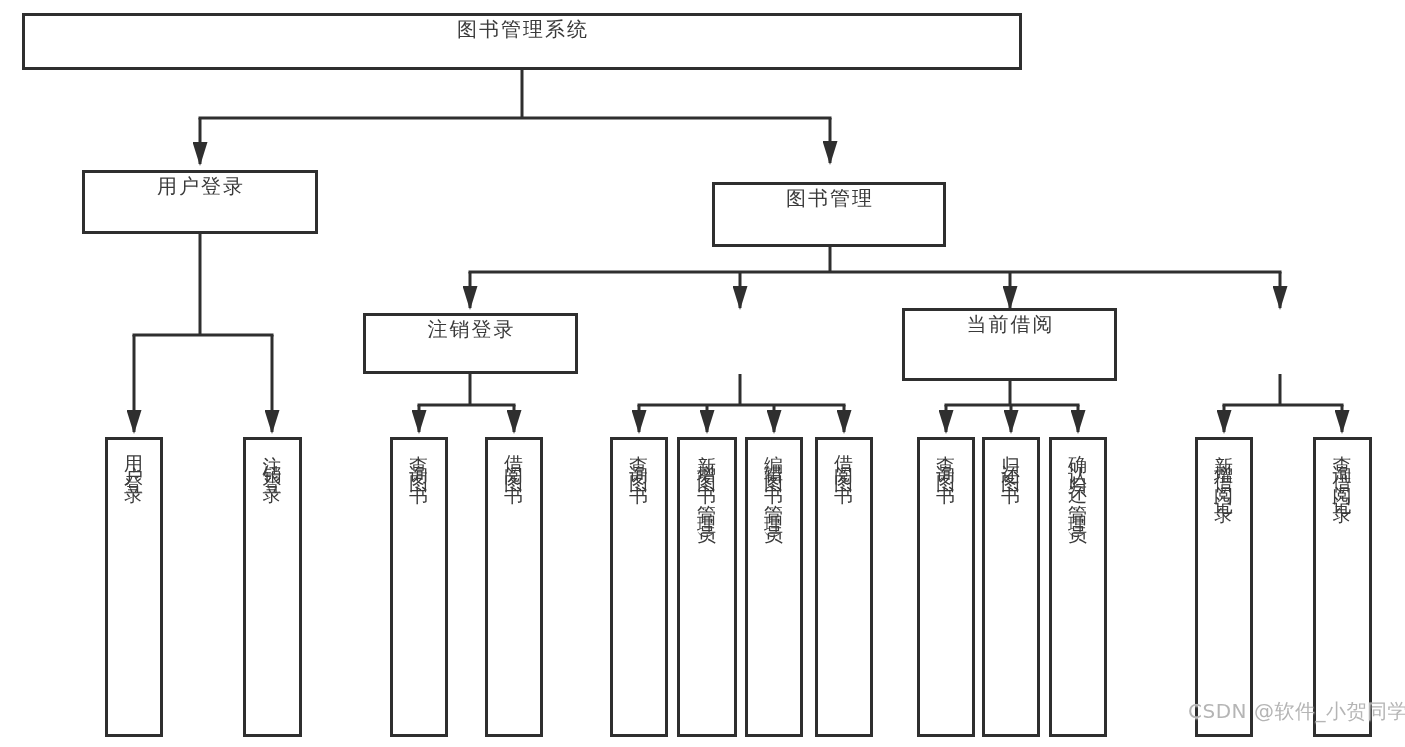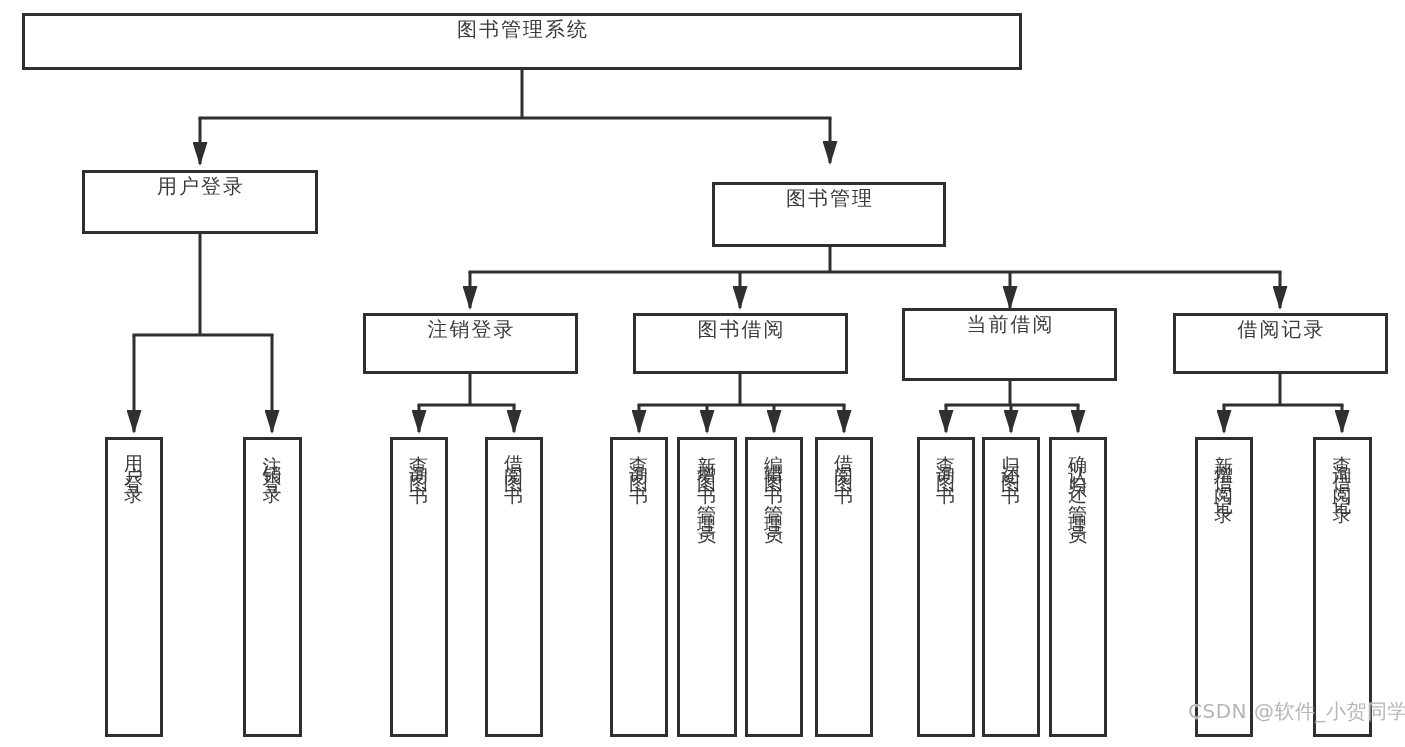--- a/index.html
+++ b/index.html
@@ -150,29 +150,23 @@
   <div class="node" style="left:82px;top:170px;width:236px;height:64px">
     <span class="lbl">用户登录</span>
   </div>
   <div class="node" style="left:712px;top:182px;width:234px;height:65px">
     <span class="lbl">图书管理</span>
   </div>
 
   <div class="node" style="left:363px;top:313px;width:215px;height:61px">
     <span class="lbl">注销登录</span>
   </div>
-  <div class="node" style="left:633px;top:313px;width:215px;height:61px">
-    <span class="lbl">图书借阅</span>
-  </div>
   <div class="node" style="left:902px;top:308px;width:215px;height:73px">
     <span class="lbl">当前借阅</span>
   </div>
-  <div class="node" style="left:1173px;top:313px;width:215px;height:61px">
-    <span class="lbl">借阅记录</span>
-  </div>
 
   <div class="node" style="left:105px;top:437px;width:58px;height:300px">
     <span class="lbl v">用户登录</span>
   </div>
   <div class="node" style="left:243px;top:437px;width:59px;height:300px">
     <span class="lbl v">注销登录</span>
   </div>
 
   <div class="node" style="left:390px;top:437px;width:58px;height:300px">
     <span class="lbl v">查询图书</span>

